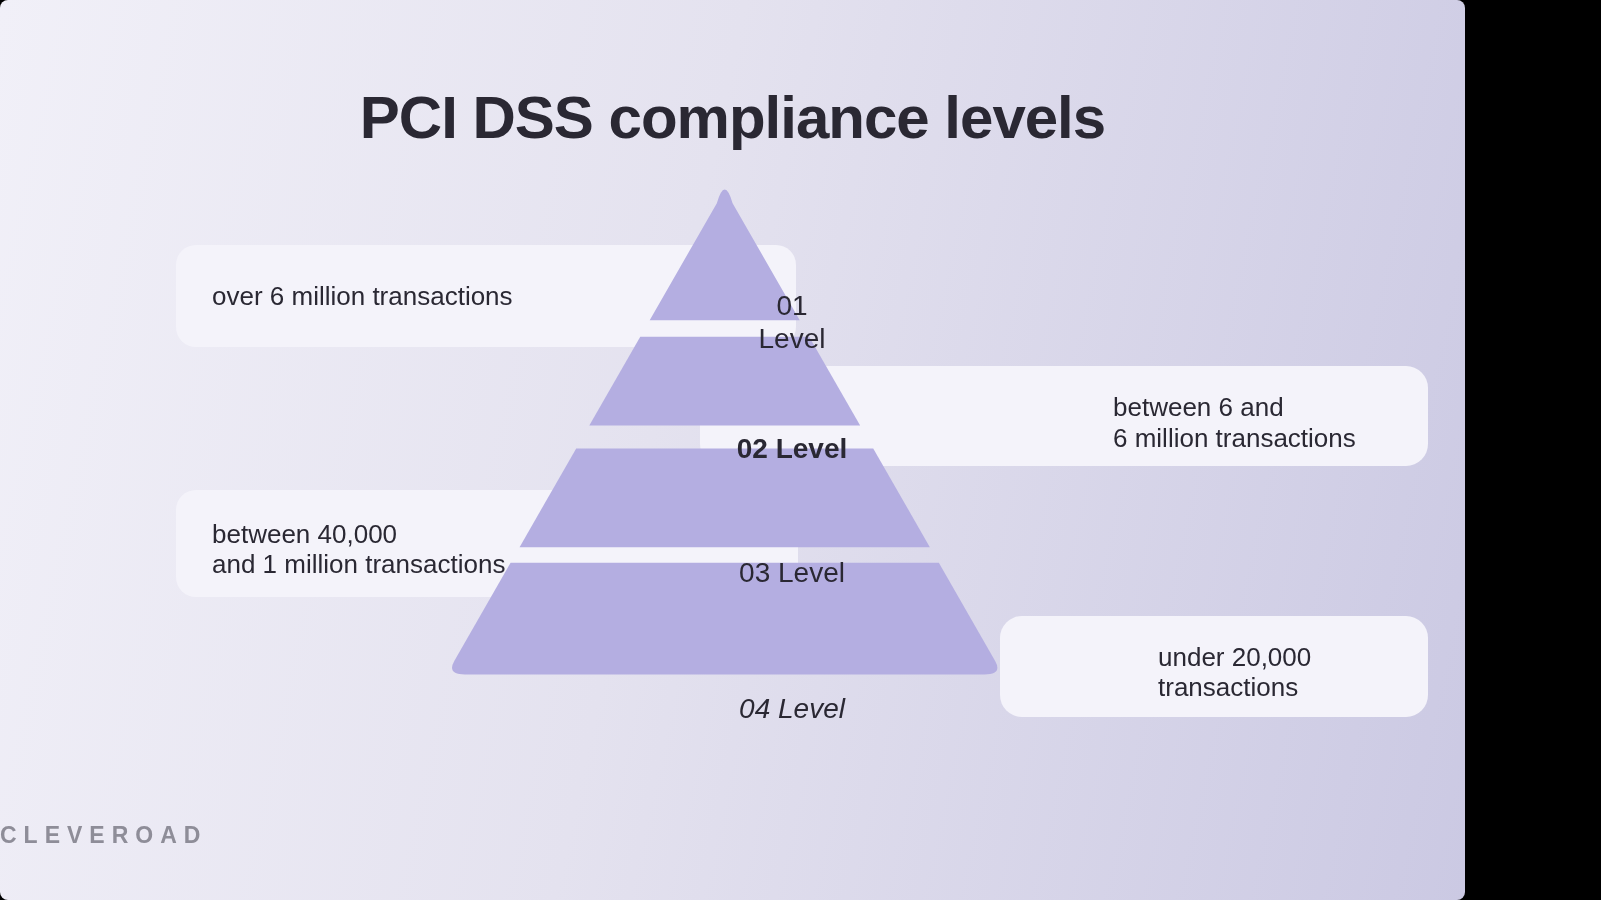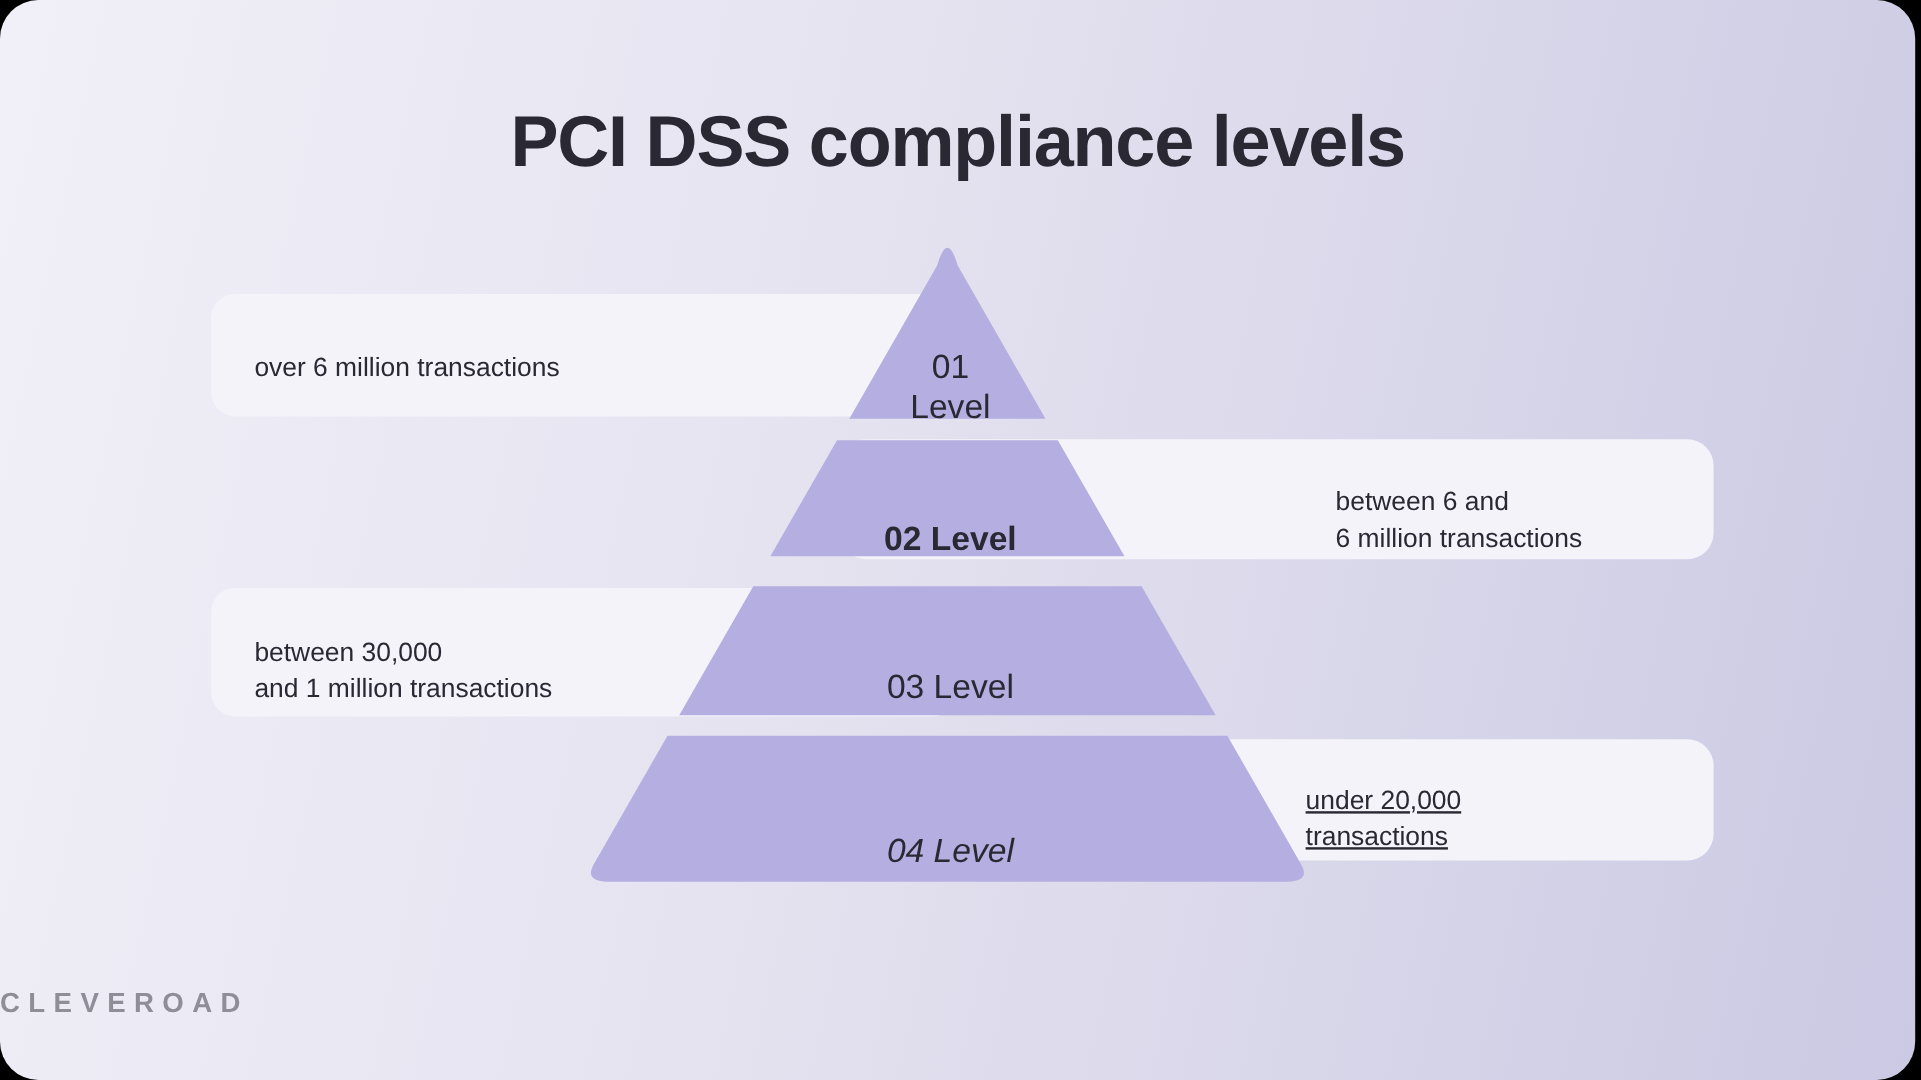--- a/index.html
+++ b/index.html
@@ -7,23 +7,23 @@
     padding: 0;
     background: #000000;
     width: 1601px;
     height: 900px;
     overflow: hidden;
     font-family: "Liberation Sans", "DejaVu Sans", sans-serif;
   }
   .card {
     position: absolute;
     inset: 0;
-    width: 1596px;
+    width: 1465px;
     height: 900px;
-    border-radius: 32px;
+    border-radius: 8px;
     background: linear-gradient(102deg,
       var(--card-gradient-start, #f1f0f8) 0%,
       var(--card-gradient-mid, #e4e2ef) 45%,
       var(--card-gradient-end, #cbc9e3) 100%);
     overflow: hidden;
   }
   .title {
     position: absolute;
     top: 83px;
     left: 0;
@@ -46,30 +46,29 @@
   .band-3 { left: 176px;  top: 490px; width: 622px; height: 107px; border-radius: 20px; }
   .band-4 { left: 1000px; top: 616px; width: 428px; height: 101px; border-radius: 22px; }
   .pyramid {
     position: absolute;
     inset: 0;
     z-index: 2;
   }
   .seg { fill: var(--pyramid-fill, #b4aee1); }
   .band-text {
     position: absolute;
-    font-size: 22px;
+    font-size: 26px;
     color: var(--text-dark, #2f2d38);
     z-index: 3;
     white-space: nowrap;
-    margin-top: 10px;
   }
   .bt-1 { left: 212px;  top: 281px; line-height: 30px; }
   .bt-2 { left: 1113px; top: 392px; line-height: 31px; }
   .bt-3 { left: 212px;  top: 519px; line-height: 30px; }
-  .bt-4 { left: 1088px; top: 642px; line-height: 30px; text-decoration: underline; }
+  .bt-4 { left: 1158px; top: 642px; line-height: 30px; }
   .lvl {
     position: absolute;
     left: 672px;
     width: 240px;
     text-align: center;
     font-size: 28px;
     color: var(--text-dark, #2a2834);
     z-index: 3;
     margin-top: 24px;
   }
@@ -118,21 +117,21 @@
   <div class="lvl lvl-4">04 Level</div>
 
   <div class="band-text bt-1">
     <div>over 6 million transactions</div>
   </div>
   <div class="band-text bt-2">
     <div>between 6 and</div>
     <div>6 million transactions</div>
   </div>
   <div class="band-text bt-3">
-    <div>between 30,000</div>
+    <div>between 40,000</div>
     <div>and 1 million transactions</div>
   </div>
   <div class="band-text bt-4">
     <div>under 20,000</div>
     <div>transactions</div>
   </div>
 
   <div class="brand">CLEVEROAD</div>
 
 </div>

